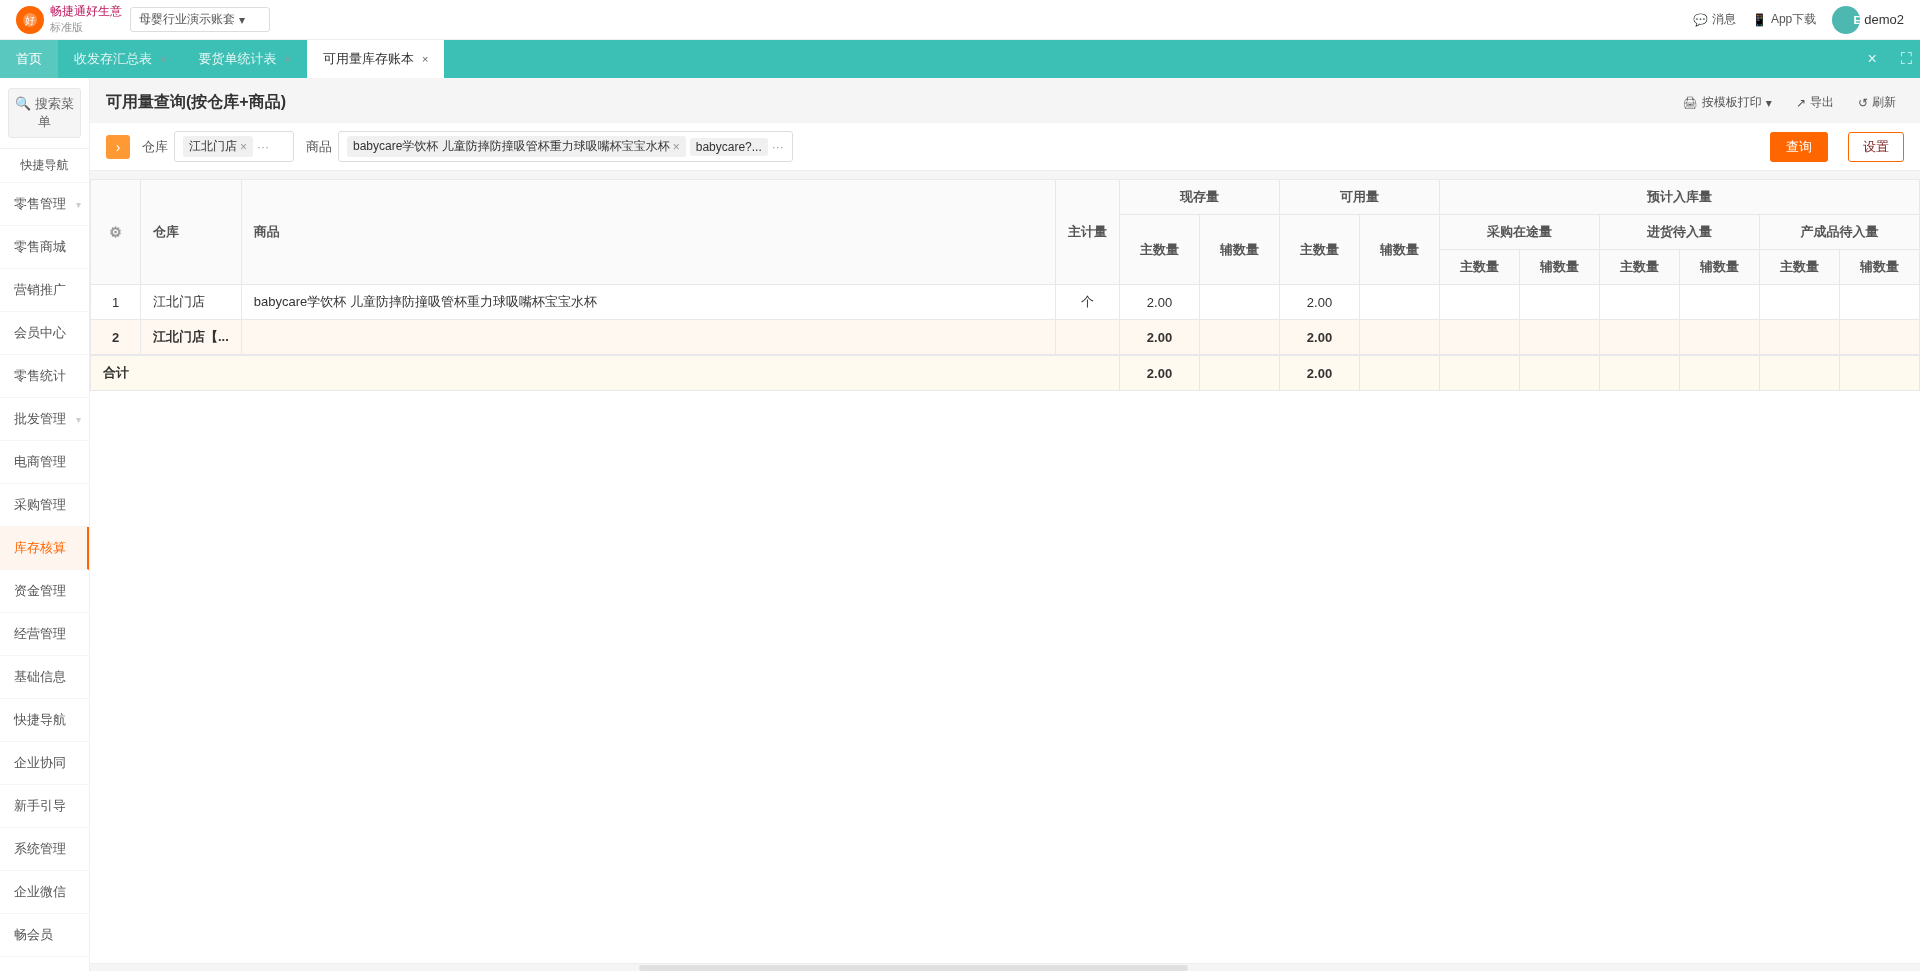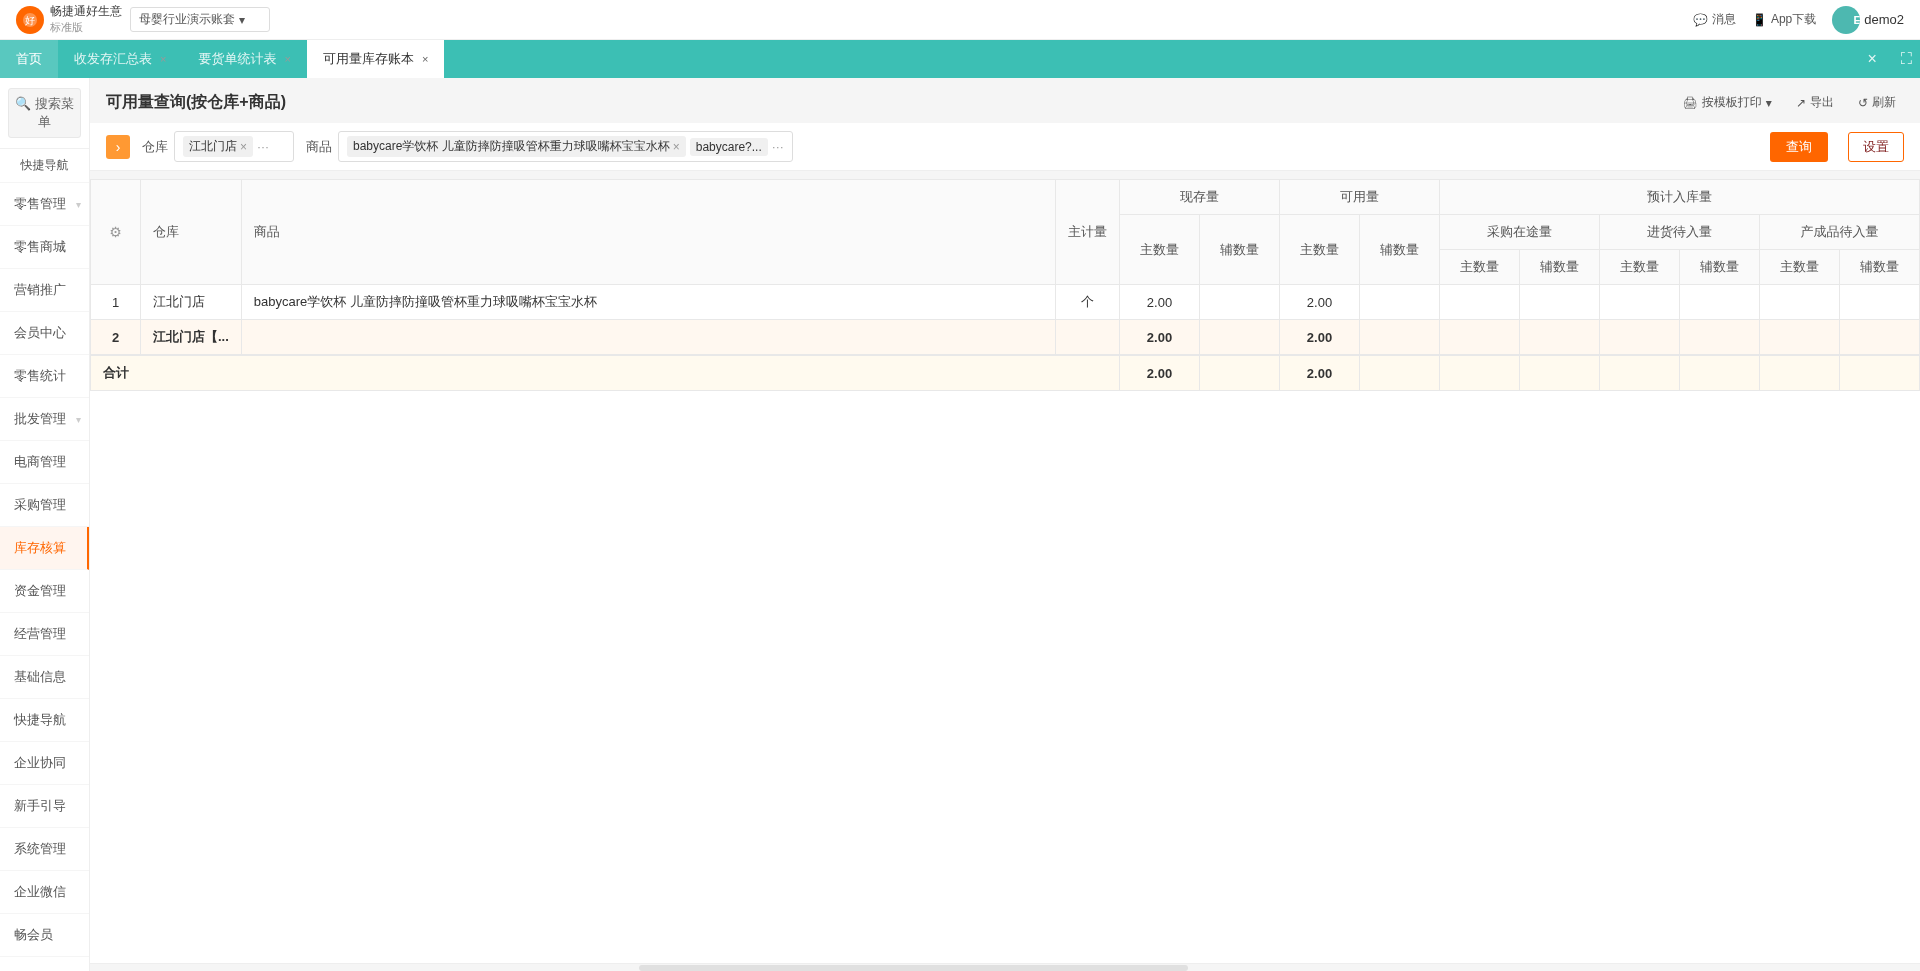--- a/index.html
+++ b/index.html
@@ -13,21 +13,21 @@
       align-items: center;
       justify-content: space-between;
       padding: 0 16px;
       border-bottom: 1px solid #eee;
       position: relative;
     }
     .top-bar-left { display: flex; align-items: center; gap: 8px; }
     .logo-area { display: flex; align-items: center; gap: 6px; }
     .logo-icon { width: 28px; height: 28px; background: #ff6600; border-radius: 50%; display: flex; align-items: center; justify-content: center; }
     .logo-icon svg { fill: white; }
-    .logo-text { font-size: 12px; color: #404040; line-height: 1.3; }
+    .logo-text { font-size: 12px; color: #be185d; line-height: 1.3; }
     .logo-sub { font-size: 11px; color: #999; }
     .template-selector {
       display: flex; align-items: center; gap: 4px;
       border: 1px solid #ddd; border-radius: 3px;
       padding: 3px 8px; font-size: 12px; color: #555; cursor: pointer;
       min-width: 140px;
     }
     .top-bar-right { display: flex; align-items: center; gap: 16px; }
     .top-bar-action { display: flex; align-items: center; gap: 4px; font-size: 12px; color: #555; cursor: pointer; }
     .avatar { width: 28px; height: 28px; border-radius: 50%; background: #4db8b0; display: flex; align-items: center; justify-content: center; color: white; font-size: 12px; font-weight: bold; overflow: hidden; }
@@ -231,21 +231,21 @@
     }
     th, td {
       border: 1px solid #e8e8e8;
       padding: 8px 12px;
       text-align: center;
       white-space: nowrap;
     }
     th {
       background: #fafafa;
       color: #555;
-      font-weight: normal;
+      font-weight: bold;
       position: sticky;
       top: 0;
       z-index: 1;
     }
     td { color: #333; }
     .col-num { width: 50px; }
     .col-warehouse { width: 100px; text-align: left; }
     .col-goods { text-align: left; }
     .col-unit { width: 60px; }
     .col-num-val { width: 80px; }

